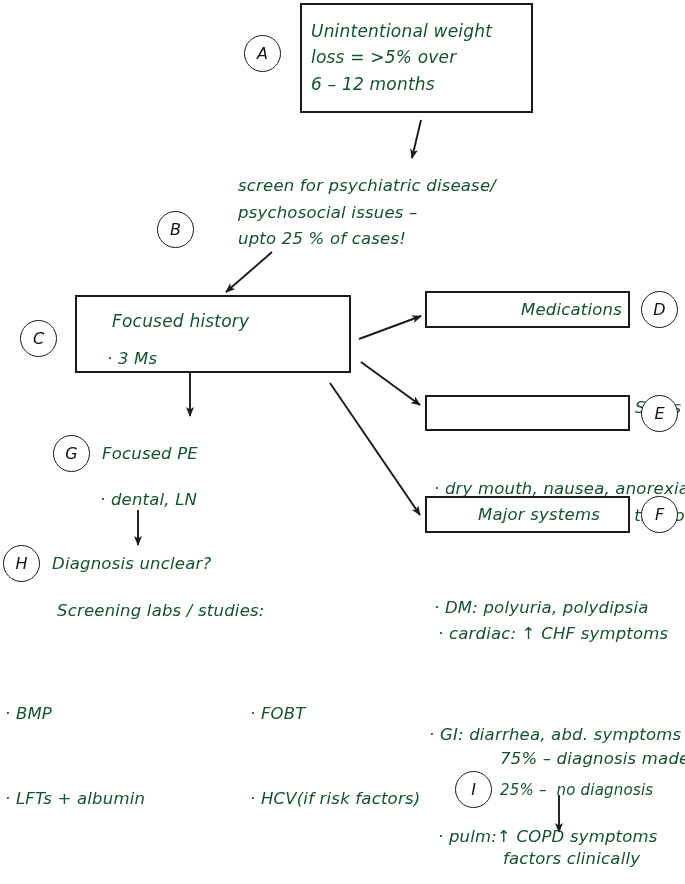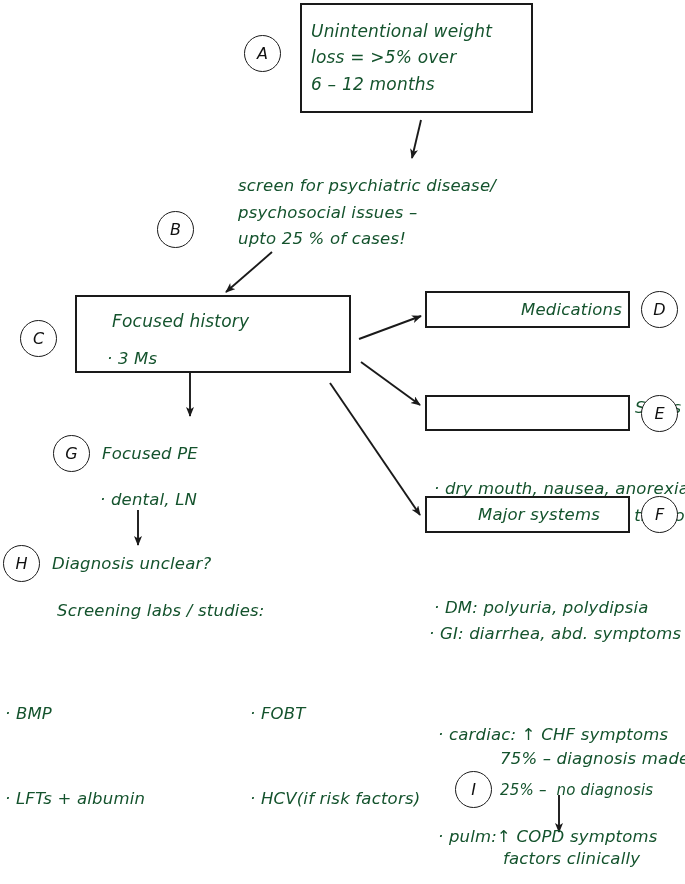--- a/index.html
+++ b/index.html
@@ -141,22 +141,22 @@
     <div>· hyperthyoid: anxious, tremor</div>
     <div>· DM: polyuria, polydipsia</div>
   </div>
 
   <div class="box" style="left:425px; top:496px; width:205px; height:37px;"></div>
   <div class="boxlabel hand" style="left:425px; top:505px; width:228px; font-size:16.5px;">Major systems</div>
   <div class="circ" style="left:641px; top:496px; width:37px; height:37px;">
     <span>F</span>
   </div>
   <div class="bullets hand" style="left:429px; top:549px; font-size:16.5px; line-height:2.05;">
+    <div style="padding-left:9px;">· cardiac: ↑ CHF symptoms</div>
     <div>· GI: diarrhea, abd. symptoms</div>
-    <div style="padding-left:9px;">· cardiac: ↑ CHF symptoms</div>
     <div style="padding-left:9px;">· pulm:↑ COPD symptoms</div>
   </div>
 
   <div class="circ" style="left:53px; top:435px; width:37px; height:37px;">
     <span>G</span>
   </div>
   <div class="txt hand" style="left:102px; top:443px; font-size:16.5px;">Focused PE</div>
   <div class="txt hand" style="left:100px; top:489px; font-size:16.5px;">· dental, LN</div>
 
   <div class="circ" style="left:3px; top:545px; width:37px; height:37px;">

